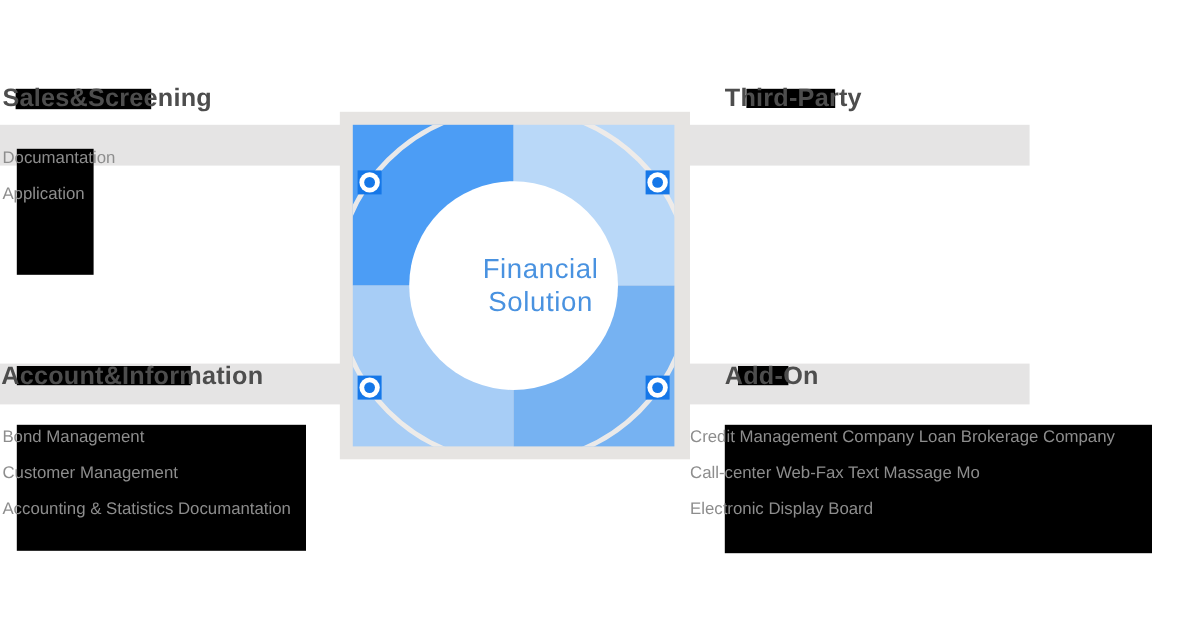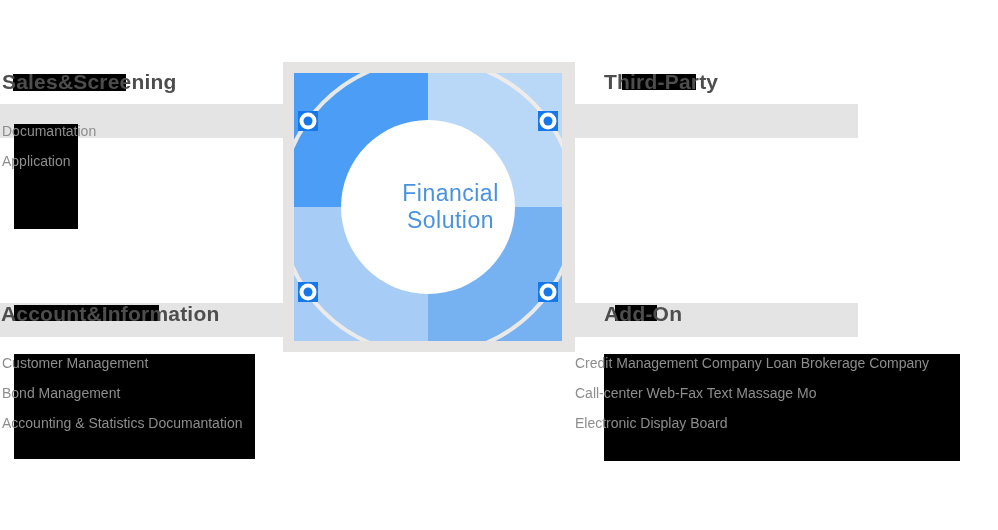--- a/index.html
+++ b/index.html
@@ -10,21 +10,21 @@
   .band{position:absolute;left:0;width:858px;height:34px;background:var(--band,#e5e4e4);z-index:1;}
   .band-top{top:104px;}
   .band-bottom{top:303px;}
   .redaction{position:absolute;background:var(--redaction,#000);z-index:2;}
   .hdr{
     position:absolute;z-index:3;font-size:21px;font-weight:bold;line-height:20px;
     color:var(--header-text,#4d4d4d);white-space:nowrap;letter-spacing:.2px;
   }
   .item-list{position:absolute;z-index:3;font-size:14px;color:var(--item-text,#8d8d8d);}
   .item{height:30px;display:flex;align-items:center;white-space:nowrap;}
-  .diagram{position:absolute;left:283px;top:62px;width:335px;height:290px;z-index:4;}
+  .diagram{position:absolute;left:283px;top:93px;width:335px;height:290px;z-index:4;}
   .diagram svg{display:block;}
   .frame-rect{fill:var(--frame,#e6e4e2);}
   .q-tl{fill:var(--quad-tl,#4c9df5);}
   .q-tr{fill:var(--quad-tr,#b9d8f8);}
   .q-bl{fill:var(--quad-bl,#a7cdf6);}
   .q-br{fill:var(--quad-br,#76b2f2);}
   .ring{fill:none;stroke:var(--ring,#f0ece8);stroke-width:4;opacity:.95;}
   .core{fill:#fff;}
   .node-sq{fill:var(--node,#1577e8);}
   .node-white{fill:#fff;}
@@ -55,22 +55,22 @@
   <div class="hdr" style="left:604px;top:72px;">Third-Party</div>
   <div class="hdr" style="left:1px;top:304px;">Account&amp;Information</div>
   <div class="hdr" style="left:604px;top:304px;">Add-On</div>
 
   <div class="item-list" style="left:2px;top:116px;">
     <div class="item">Documantation</div>
     <div class="item">Application</div>
   </div>
 
   <div class="item-list" style="left:2px;top:348px;">
+    <div class="item">Bond Management</div>
     <div class="item">Customer Management</div>
-    <div class="item">Bond Management</div>
     <div class="item">Accounting &amp; Statistics Documantation</div>
   </div>
 
   <div class="item-list" style="left:575px;top:348px;">
     <div class="item">Credit Management Company Loan Brokerage Company</div>
     <div class="item">Call-center Web-Fax Text Massage Mo</div>
     <div class="item">Electronic Display Board</div>
   </div>
 
   <div class="diagram">

